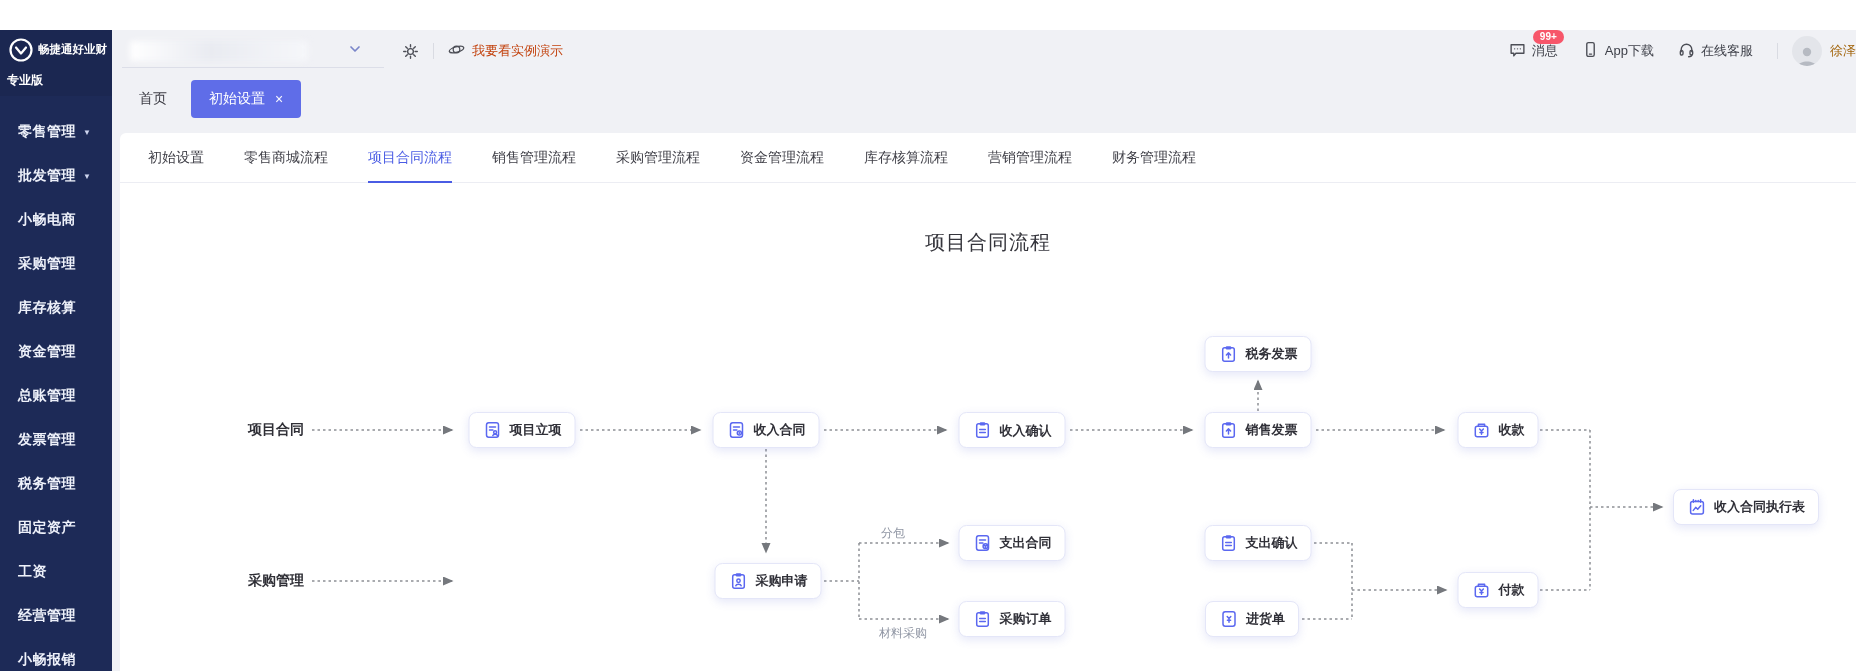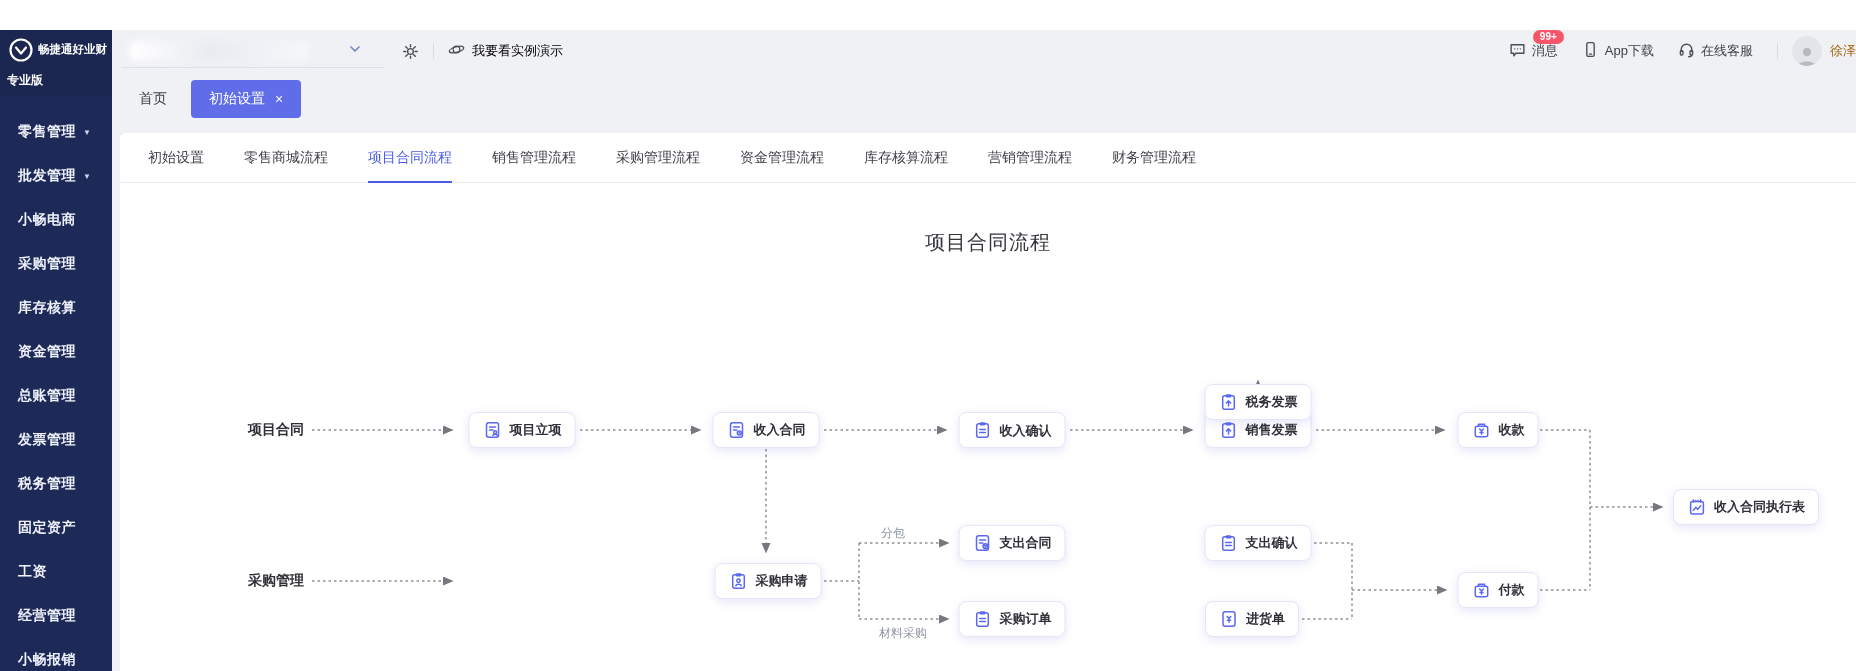--- a/index.html
+++ b/index.html
@@ -20,21 +20,21 @@
   .menu-item { height:44px; display:flex; align-items:center; padding-left:18px; font-size:14px; font-weight:600; letter-spacing:.5px; color:#eef1fa; cursor:pointer; }
   .menu-item .caret { margin-left:7px; font-size:8px; color:#cdd4ee; }
 
   
   .header { position:absolute; left:112px; top:30px; right:0; height:42px; z-index:5; display:flex; align-items:center; }
   .ws-select { position:relative; margin-left:10px; width:262px; height:34px; border-bottom:1px solid #dcdee8; display:flex; align-items:center; cursor:pointer; }
   .ws-blur { width:178px; height:20px; margin-left:8px; background:linear-gradient(90deg,#ffffff,#e9ebf1 45%,#f6f7fa); filter:blur(3px); border-radius:3px; }
   .ws-chevron { margin-left:40px; }
   .hicon-btn { margin-left:18px; cursor:pointer; display:flex; align-items:center; }
   .vdiv { width:1px; height:16px; background:#d9dbe2; margin:0 14px; }
-  .demo-link { display:flex; align-items:center; gap:7px; font-size:13px; color:#000000; cursor:pointer; }
+  .demo-link { display:flex; align-items:center; gap:7px; font-size:13px; color:#c2410c; cursor:pointer; }
   .header-right { position:absolute; right:0; top:0; height:42px; display:flex; align-items:center; }
   .hr-item { display:flex; align-items:center; gap:6px; font-size:13px; color:#3e4049; cursor:pointer; position:relative; margin-right:24px; white-space:nowrap; }
   .badge { position:absolute; top:-11px; left:24px; background:#f7566a; color:#fff; font-size:10px; font-weight:700; padding:2px 7px; border-radius:9px; line-height:1; }
   .avatar { width:30px; height:30px; border-radius:50%; background:#e3e5ea; display:flex; align-items:flex-end; justify-content:center; overflow:hidden; margin-right:8px; cursor:pointer; }
   .user-name { font-size:13px; color:#a16207; white-space:nowrap; }
 
   
   .tabrow { position:absolute; left:112px; top:72px; right:0; height:61px; z-index:5; display:flex; align-items:flex-start; padding-left:3px; }
   .wtab { height:38px; margin-top:8px; display:flex; align-items:center; padding:0 24px; font-size:14px; color:#3c3c44; cursor:pointer; }
   .wtab.active { background:#5f6de8; color:#fff; border-radius:4px; padding:0 18px; gap:10px; }
@@ -296,21 +296,21 @@
         <div class="node" style="left: 1498px; top: 430px;">
           <span style="display: flex;">
             <svg width="20" height="20" viewBox="0 0 20 20" fill="none" stroke="#5b68f0" stroke-width="1.5" stroke-linecap="round" stroke-linejoin="round">
               <rect x="3.8" y="6.2" width="12.4" height="10.6" rx="2"></rect>
               <path d="M6.9 6V4.2h6.2V6"></path>
               <path d="M8.1 9.1l1.9 2 1.9-2M10 11.1v3.2M8.5 12.4h3"></path>
             </svg>
           </span>
           <span>收款</span>
         </div>
-        <div class="node" style="left: 1258px; top: 354px; margin-top: 48px;">
+        <div class="node" style="left: 1258px; top: 354px;">
           <span style="display: flex;">
             <svg width="20" height="20" viewBox="0 0 20 20" fill="none" stroke="#5b68f0" stroke-width="1.5" stroke-linecap="round" stroke-linejoin="round">
               <rect x="4.2" y="3.8" width="11.6" height="13.4" rx="2"></rect>
               <rect x="7.2" y="2.2" width="5.6" height="3.2" rx="1.2" fill="#5b68f0" stroke="none"></rect>
               <path d="M10 14V9M7.9 11L10 8.9l2.1 2.1"></path>
             </svg>
           </span>
           <span>税务发票</span>
         </div>
         <div class="node" style="left: 1746px; top: 507px;">

